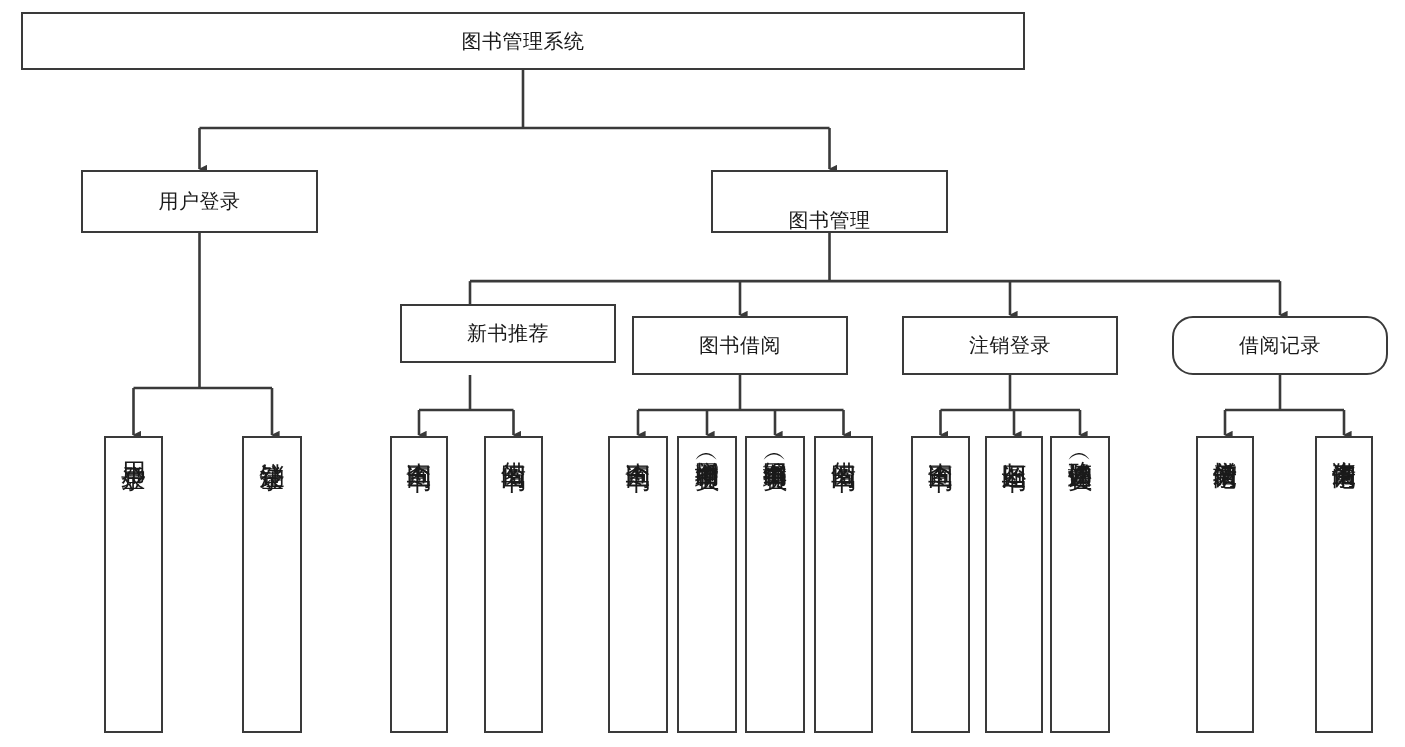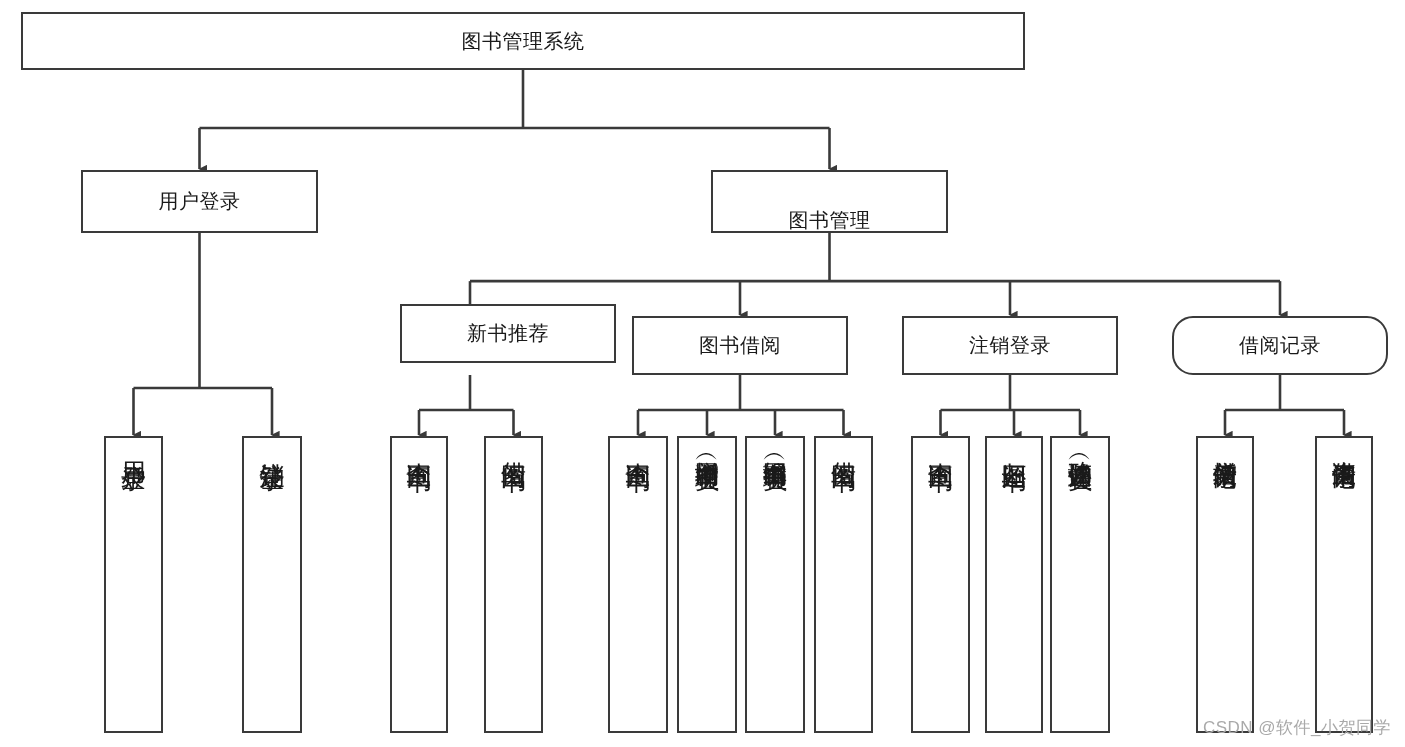--- a/index.html
+++ b/index.html
@@ -178,14 +178,13 @@
         <div class="label">确认归还（管理员）</div>
       </div>
       <div class="node vertical tall" style="left: 1196px; top: 436px; width: 58px; height: 297px;">
         <div class="label">新增借阅记录</div>
       </div>
       <div class="node vertical tall" style="left: 1315px; top: 436px; width: 58px; height: 297px;">
         <div class="label">查询借阅记录</div>
       </div>
     </div>
 
-  <div id="watermark">CSDN @软件_小贺同学</div>
 </div>
 
 </body></html>

